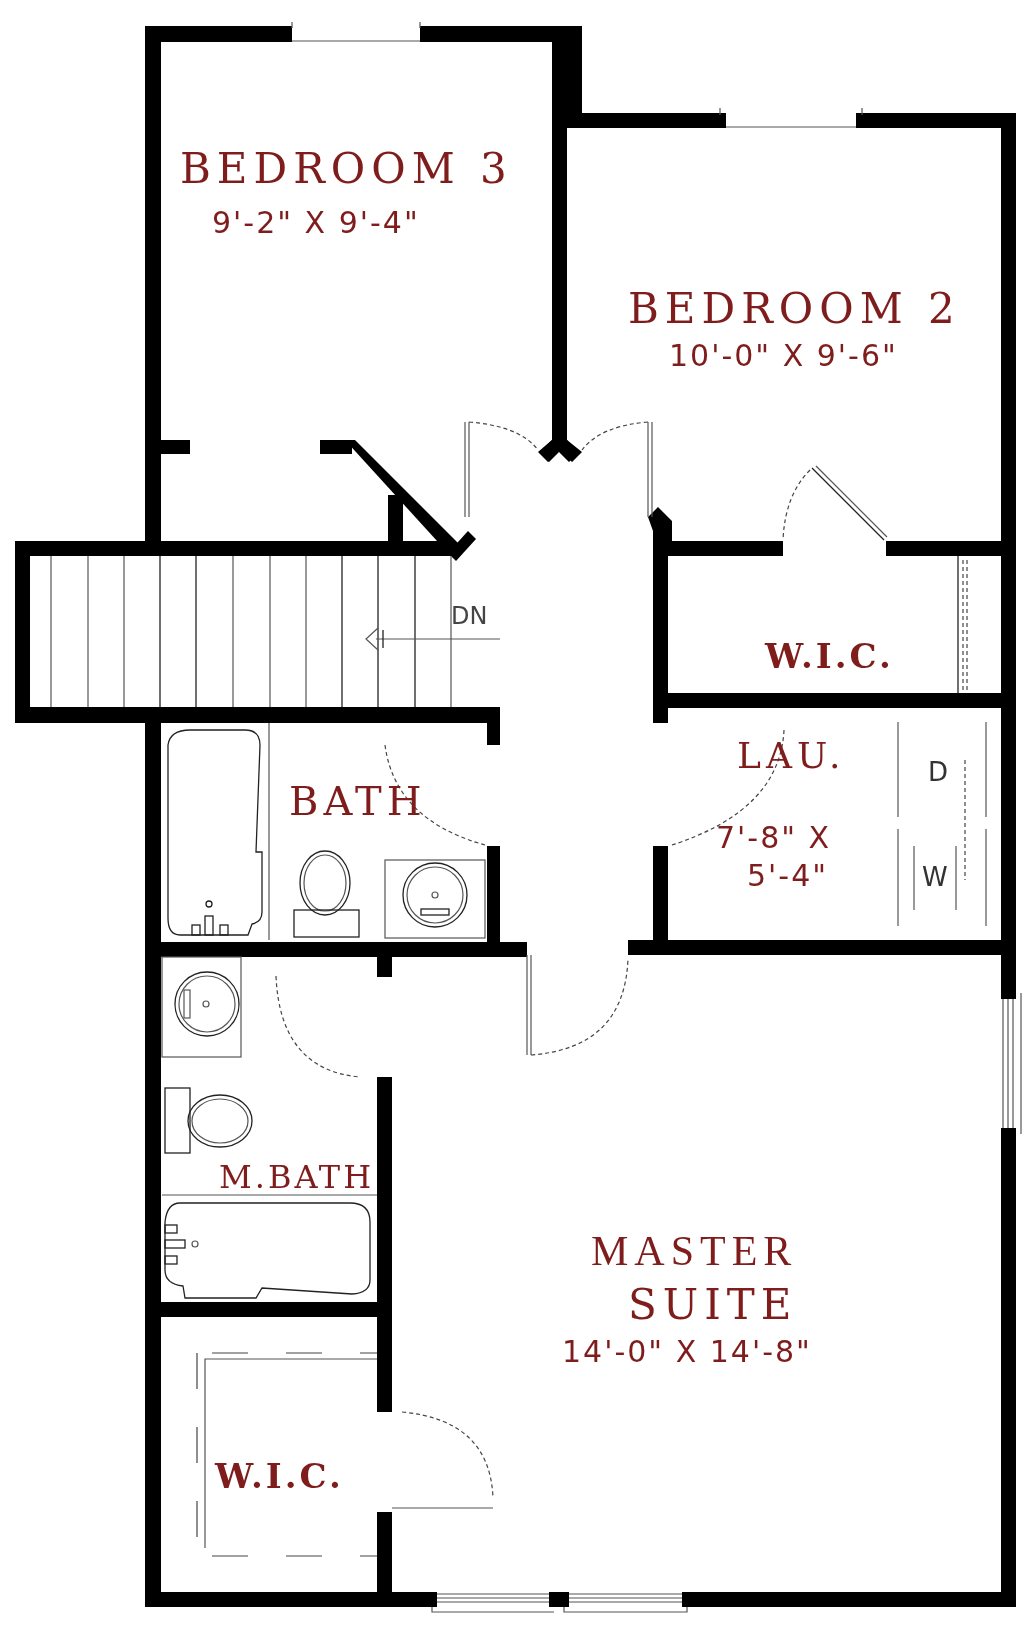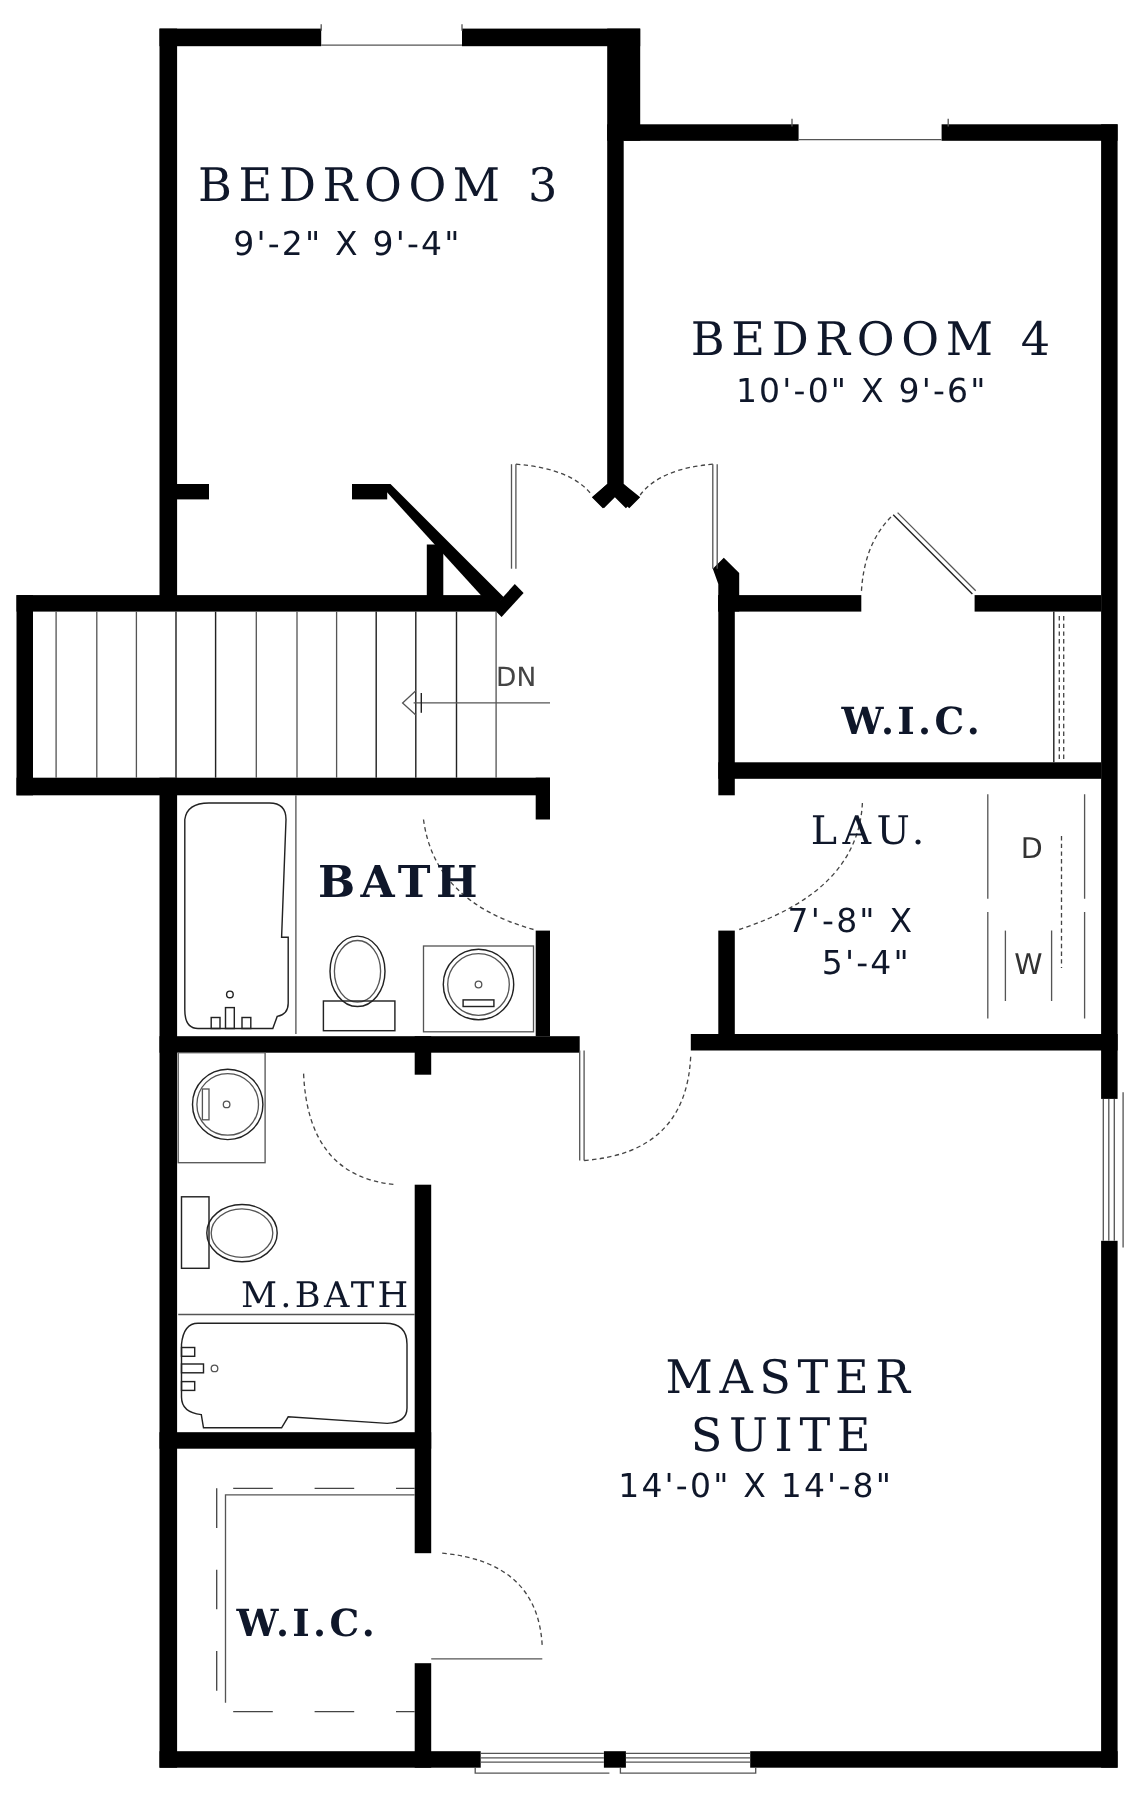--- a/index.html
+++ b/index.html
@@ -2,21 +2,21 @@
 <html><head>
 <meta charset="utf-8">
 <style>
   html, body { margin: 0; padding: 0; background: #ffffff; }
   body { width: 1024px; height: 1642px; position: relative; overflow: hidden; }
   #plan { position: absolute; left: 0; top: 0; width: 1024px; height: 1642px; }
   .wall { fill: #000000; }
   .thin { stroke: #555555; stroke-width: 1.2; fill: none; }
   .thin-dark { stroke: #222222; stroke-width: 1.3; fill: none; }
   .dash { stroke: #444444; stroke-width: 1.2; fill: none; stroke-dasharray: 4 3; }
-  .label { position: absolute; white-space: nowrap; color: #0f172a; }
+  .label { position: absolute; white-space: nowrap; color: #7f1d1d; }
   .room { font-family: "DejaVu Serif", "Liberation Serif", serif; letter-spacing: 6px; font-size: 42px; transform-origin: left top; }
   .room-sm { font-family: "DejaVu Serif", "Liberation Serif", serif; letter-spacing: 3px; font-size: 34px; font-weight: bold; margin-top: 28px; }
   .dim { font-family: "DejaVu Sans", "Liberation Sans", sans-serif; font-size: 30px; letter-spacing: 2px; }
   .fixture-letter { font-family: "DejaVu Sans", "Liberation Sans", sans-serif; font-size: 26px; color: #333; }
   .dn { font-family: "DejaVu Sans", "Liberation Sans", sans-serif; font-size: 24px; color: #444; text-align: center; }
 </style>
 </head>
 <body>
 
 <svg id="plan" viewBox="0 0 1024 1642" xmlns="http://www.w3.org/2000/svg">
@@ -221,35 +221,35 @@
     <polyline class="thin" points="377,1359 205,1359 205,1548"></polyline>
     <line class="dash" x1="212" y1="1353" x2="377" y2="1353" style="stroke-dasharray:36 38"></line>
     <line class="dash" x1="197" y1="1353" x2="197" y2="1556" style="stroke-dasharray:36 38"></line>
     <line class="dash" x1="212" y1="1556" x2="377" y2="1556" style="stroke-dasharray:36 38"></line>
   </g>
 </svg>
 
 <div class="label room" style="left:180px;top:144px;">BEDROOM 3</div>
 <div class="label dim" style="left:212px;top:205px;">9'-2" X 9'-4"</div>
 
-<div class="label room" style="left:628px;top:284px;">BEDROOM 4</div>
+<div class="label room" style="left:628px;top:284px;">BEDROOM 2</div>
 <div class="label dim" style="left:669px;top:338px;">10'-0" X 9'-6"</div>
 
 <div class="label room-sm" style="left:765px;top:608px;">W.I.C.</div>
 
-<div class="label room" style="left:289px;top:778px;font-size:40px;letter-spacing:5px;font-weight:bold;">BATH</div>
+<div class="label room" style="left:289px;top:778px;font-size:40px;letter-spacing:5px;">BATH</div>
 
 <div class="label room" style="left:737px;top:735px;font-size:36px;letter-spacing:5px;">LAU.</div>
 <div class="label dim" style="left:716px;top:820px;">7'-8" X</div>
 <div class="label dim" style="left:747px;top:858px;">5'-4"</div>
 
 <div class="label fixture-letter" style="left:928px;top:757px;">D</div>
 <div class="label fixture-letter" style="left:922px;top:862px;">W</div>
 
 <div class="label dn" style="left:451px;top:602px;">DN</div>
 
 <div class="label room" style="left:194px;top:1158px;font-size:32px;letter-spacing:3px;margin-left:25px;">M.BATH</div>
 
-<div class="label room" style="left:605px;top:1227px;">MASTER</div>
+<div class="label room" style="left:591px;top:1227px;font-family:Liberation Serif, serif;">MASTER</div>
 <div class="label room" style="left:628px;top:1280px;">SUITE</div>
 <div class="label dim" style="left:562px;top:1334px;">14'-0" X 14'-8"</div>
 
 <div class="label room-sm" style="left:215px;top:1428px;">W.I.C.</div>
 
 </body></html>

